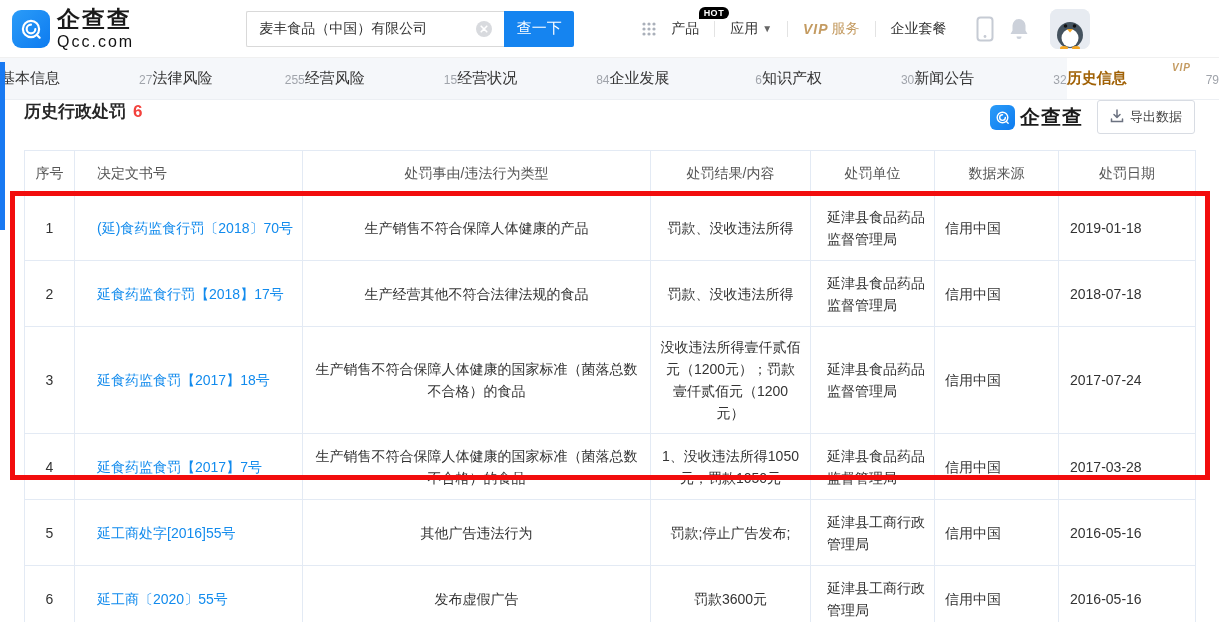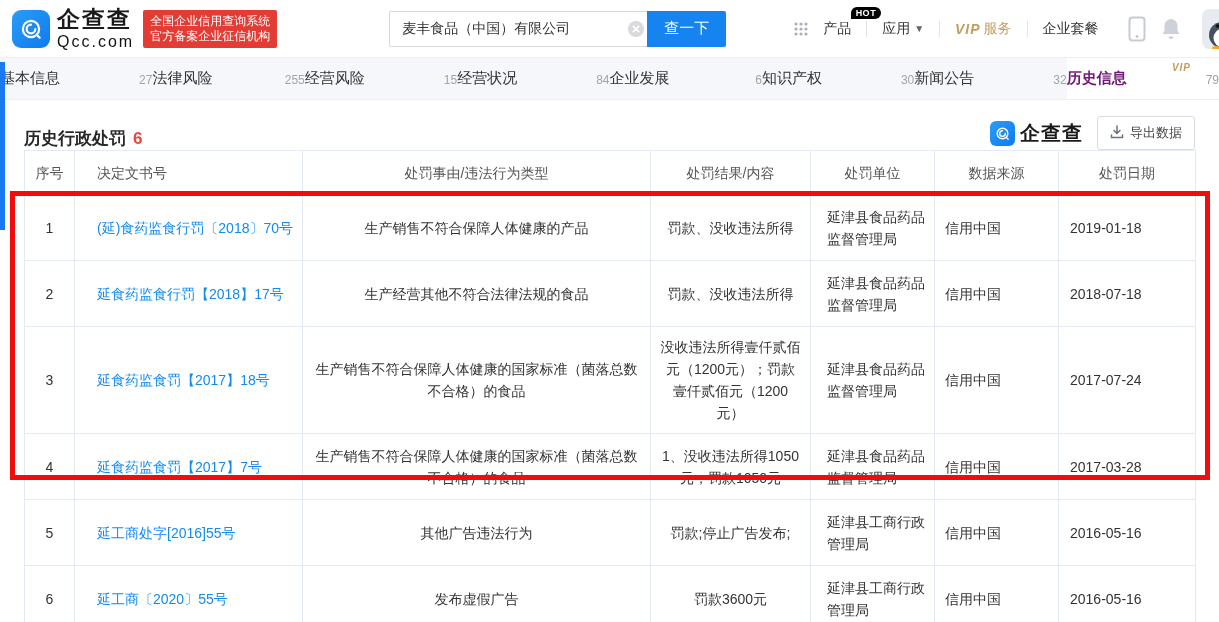--- a/index.html
+++ b/index.html
@@ -11,43 +11,43 @@
   .topbar { height:58px; display:flex; align-items:center; padding:0 0 0 12px; background:#fff; border-bottom:1px solid #f0f0f0; }
   .logo-wrap { display:flex; align-items:center; cursor:pointer; }
   .logo-icon { width:38px; height:38px; border-radius:9px; background:linear-gradient(135deg,#2b9cf8,#0d7bf0); display:flex; align-items:center; justify-content:center; }
   .logo-txt { margin-left:7px; line-height:1; }
   .brand { font-size:23px; font-weight:700; color:#1a1a1a; letter-spacing:2px; }
   .domain { font-size:16px; font-weight:400; color:#111; letter-spacing:2px; margin-top:3px; }
   .red-badge { margin-left:9px; background:#e23c34; color:#fff; font-size:12px; line-height:15px; padding:4px 7px; border-radius:2px; white-space:nowrap; }
   .searchbox { margin-left:112px; display:flex; align-items:center; position:relative; }
   .search-input { width:258px; height:36px; border:1px solid #d9d9d9; border-right:none; border-radius:2px 0 0 2px; padding:0 30px 0 12px; font-size:14px; color:#333; outline:none; font-family:inherit; }
   .clear-ic { position:absolute; right:82px; top:10px; width:16px; height:16px; cursor:pointer; }
-  .search-btn { width:79px; height:36px; background:#1584f0; color:#fff; border:none; border-radius:0 2px 2px 0; font-size:15px; cursor:pointer; font-family:inherit; }
+  .search-btn { width:70px; height:36px; background:#1584f0; color:#fff; border:none; border-radius:0 2px 2px 0; font-size:15px; cursor:pointer; font-family:inherit; }
   .topnav { display:flex; align-items:center; gap:15px; margin-left:68px; flex:1; }
   .nav-item { font-size:14px; color:#333; cursor:pointer; white-space:nowrap; display:flex; align-items:center; }
   .rel { position:relative; }
   .hot { position:absolute; top:-13px; right:-30px; background:#000000; color:#fff; font-size:9px; font-weight:700; padding:1px 5px; border-radius:7px 7px 7px 0; letter-spacing:.5px; }
   .caret { font-size:10px; color:#666; margin-left:4px; }
   .vdiv { width:1px; height:16px; background:#e3e3e3; }
   .vip-txt { color:#c49b61; }
   .vip-txt i { font-style:italic; font-weight:800; margin-right:3px; letter-spacing:1px; }
   .ico { display:inline-flex; cursor:pointer; }
   .avatar { width:40px; height:40px; border-radius:8px; overflow:hidden; background:#e9edf2; margin-left:6px; margin-right:-12px; flex:none; cursor:pointer; }
 
   
   .tabbar { height:42px; background:#f5f7fa; display:flex; border-bottom:1px solid #eceff3; }
   .tab { flex:1; display:flex; align-items:center; justify-content:space-between; font-size:15px; color:#333; cursor:pointer; position:relative; }
   .tab .cnt { font-size:12px; color:#a0a4ab; margin-left:5px; margin-top:2px; }
   .tab.active { background:#fff; }
-  .tab.active .lbl { color:#701a75; font-weight:700; }
+  .tab.active .lbl { color:#a16207; font-weight:700; }
   .viptag { font-size:10px; font-style:italic; font-weight:800; color:#c49b61; position:absolute; top:4px; right:28px; letter-spacing:1px; }
 
   
   .content { padding:0 24px; }
-  .section-head { height:50px; display:flex; align-items:flex-end; justify-content:space-between; }
+  .section-head { height:50px; display:flex; align-items:flex-start; justify-content:space-between; }
   .sec-title { font-size:17px; font-weight:700; color:#262626; }
   .sec-cnt { color:#f3413c; margin-left:7px; font-weight:700; }
   .sec-right { display:flex; align-items:center; }
   .wm { display:flex; align-items:center; margin-right:14px; }
   .wm-icon { width:25px; height:25px; border-radius:6px; background:linear-gradient(135deg,#2b9cf8,#0d7bf0); display:flex; align-items:center; justify-content:center; margin-right:5px; }
   .wm-name { font-size:20px; font-weight:700; color:#1a1a1a; letter-spacing:1px; }
   .export-btn { display:flex; align-items:center; gap:6px; background:#fff; border:1px solid #d8dce3; border-radius:3px; padding:7px 12px; font-size:13px; color:#444; cursor:pointer; font-family:inherit; }
 
   
   table { width:100%; border-collapse:collapse; table-layout:fixed; }
@@ -75,24 +75,20 @@
         <svg width="26" height="26" viewBox="0 0 48 48">
             <circle cx="24" cy="24" r="15" fill="none" stroke="#fff" stroke-width="4"></circle>
             <path d="M24 16 a8 8 0 1 0 8 8" fill="none" stroke="#fff" stroke-width="4" stroke-linecap="round"></path>
             <path d="M35 35 l5 5" stroke="#fff" stroke-width="4" stroke-linecap="round"></path>
           </svg>
       </span>
       <span class="logo-txt">
         <div class="brand">企查查</div>
         <div class="domain">Qcc.com</div>
       </span>
-    </div>
-    <div class="red-badge">
-      <div>全国企业信用查询系统</div>
-      <div>官方备案企业征信机构</div>
     </div>
     <div class="searchbox">
       <input class="search-input" value="麦丰食品（中国）有限公司" style="">
       <span class="clear-ic">
         <svg width="16" height="16" viewBox="0 0 16 16">
             <circle cx="8" cy="8" r="8" fill="#d8dade"></circle>
             <path d="M5.2 5.2 L10.8 10.8 M10.8 5.2 L5.2 10.8" stroke="#fff" stroke-width="1.6" stroke-linecap="round"></path>
           </svg>
       </span>
       <button class="search-btn">查一下</button>

